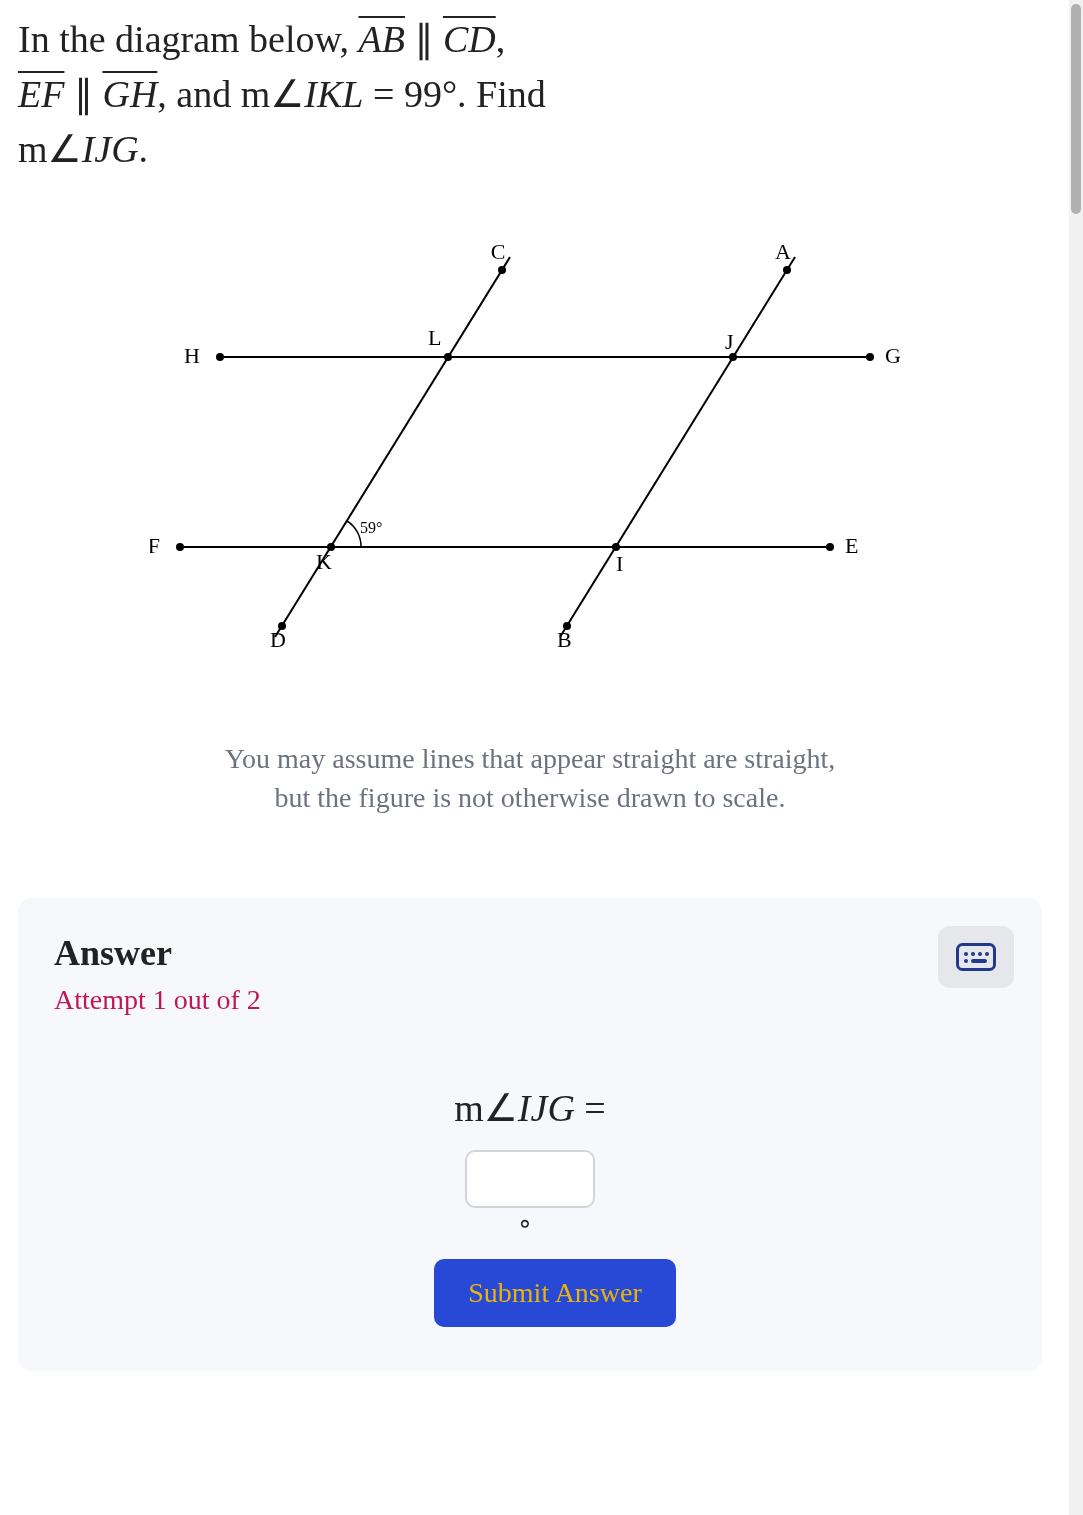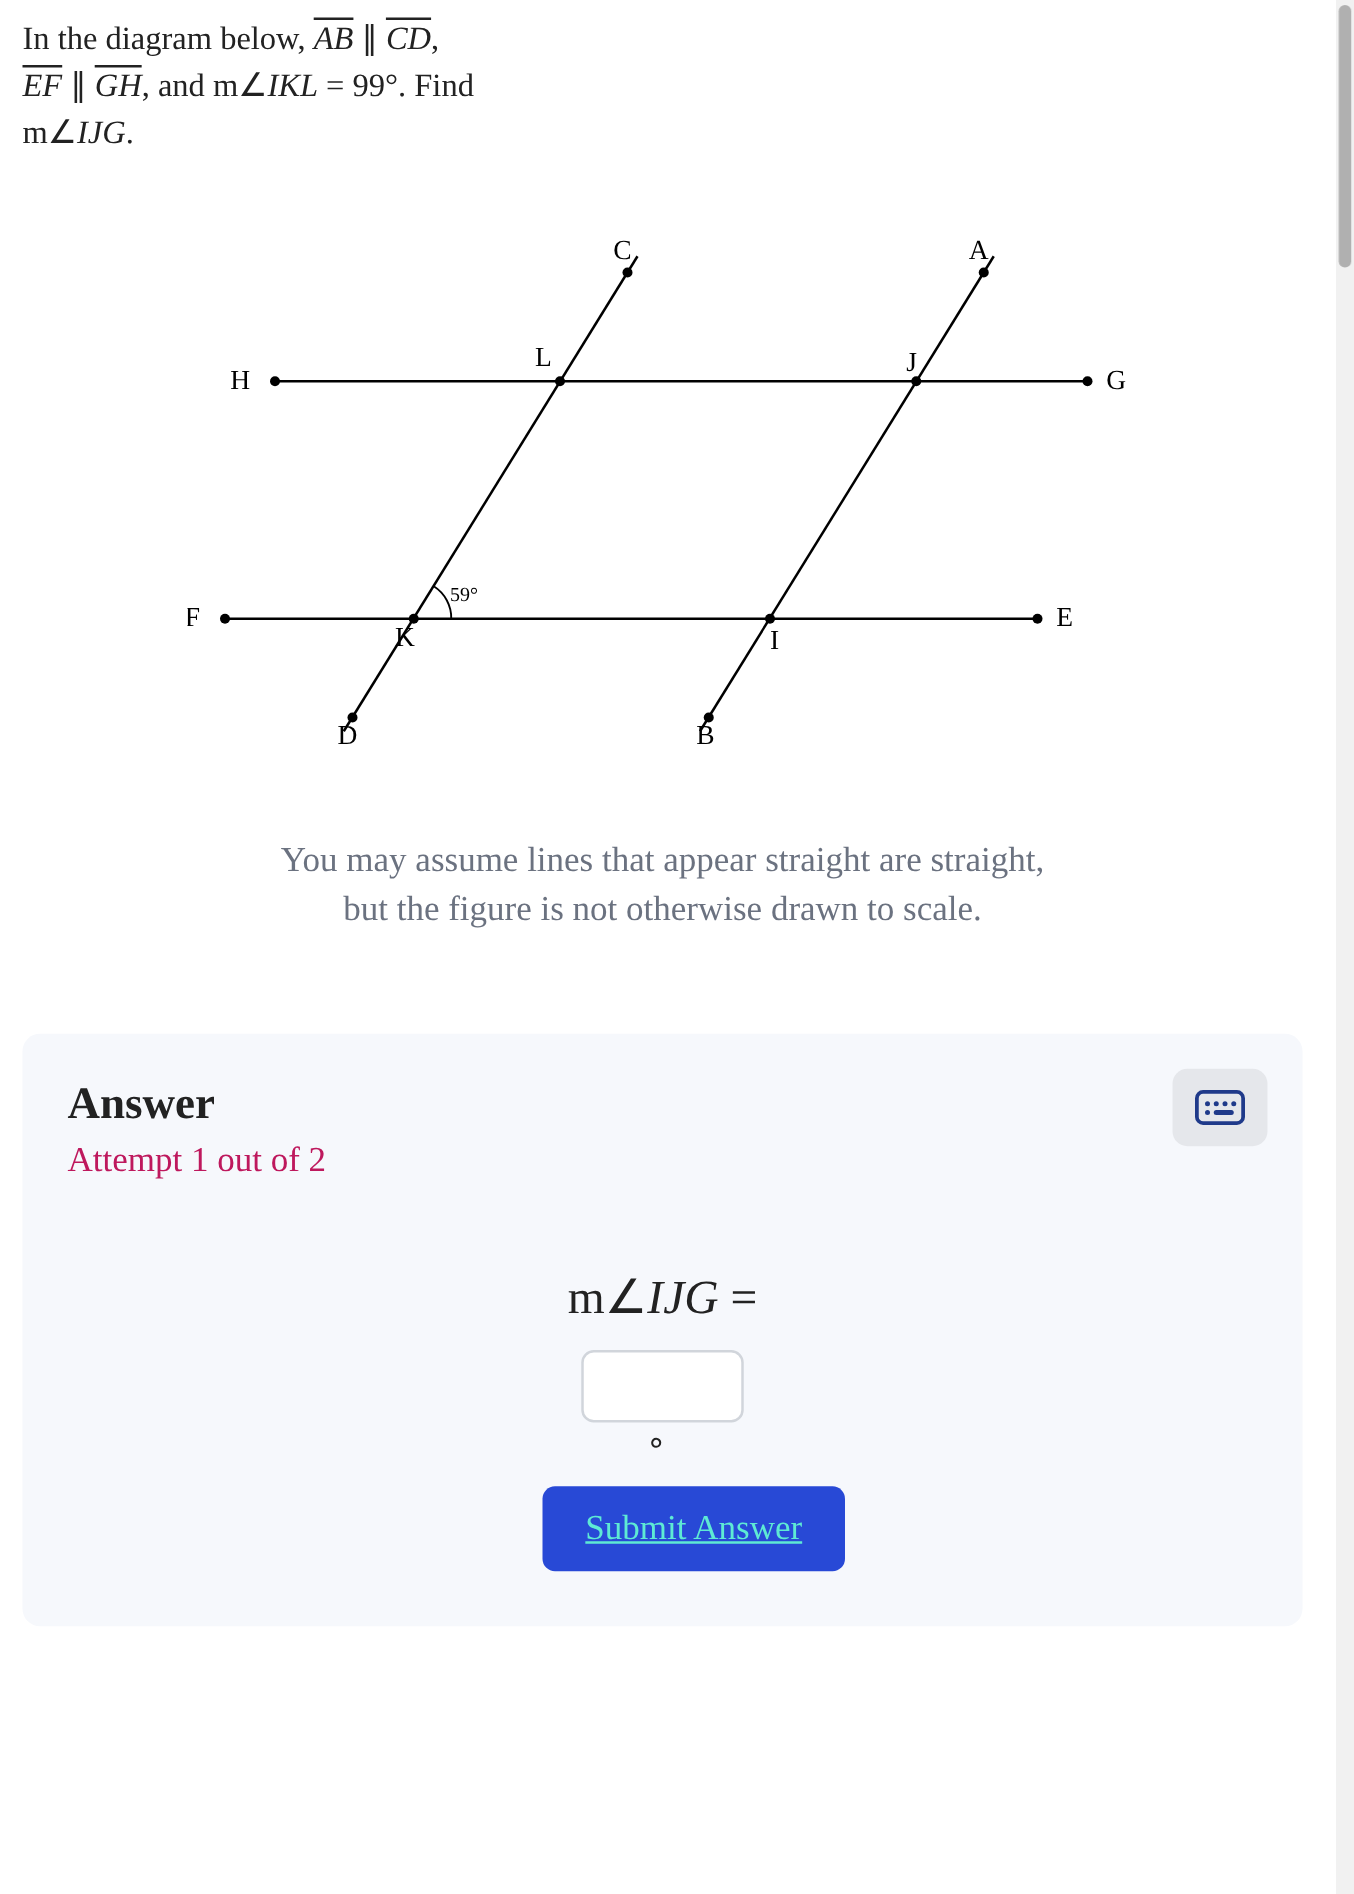--- a/index.html
+++ b/index.html
@@ -8,21 +8,21 @@
     font-family: Georgia, 'Times New Roman', serif;
     background: #fff;
     color: #222;
     width: 1083px;
   }
   .page {
     width: 1060px;
     padding: 12px 18px 40px 18px;
   }
   .question {
-    font-size: 26px;
+    font-size: 38px;
     line-height: 1.45;
     font-family: 'Times New Roman', Georgia, serif;
   }
   .overline {
     text-decoration: overline;
     text-decoration-thickness: 2px;
   }
   .mathit { font-style: italic; font-family: 'Times New Roman', serif; }
   .diagram-wrap {
     margin-top: 60px;
@@ -33,21 +33,21 @@
   .diagram text {
     font-family: 'Times New Roman', serif;
     font-size: 22px;
     fill: #000;
   }
   .diagram .small { font-size: 16px; }
   .note {
     text-align: center;
     font-size: 28px;
     color: #6b7280;
-    margin-top: 24px;
+    margin-top: 42px;
     line-height: 1.4;
     font-family: Georgia, 'Times New Roman', serif;
   }
   .answer-box {
     margin-top: 80px;
     background: #f6f8fc;
     border-radius: 14px;
     padding: 34px 36px 44px 36px;
     position: relative;
   }
@@ -88,29 +88,28 @@
     height: 58px;
     border: 2px solid #d1d5db;
     border-radius: 10px;
     font-size: 28px;
     text-align: center;
     font-family: inherit;
   }
   .deg { font-size: 26px; margin-left: -10px; margin-top:-20px;}
   .submit-btn {
     background: #2849d6;
-    color: #5eead4;
+    color: #eab308;
     font-size: 28px;
     font-family: Georgia, serif;
     border: none;
     border-radius: 10px;
     padding: 18px 34px;
     cursor: pointer;
     margin-left: 50px;
-    text-decoration: underline;
   }
   .scrollbar {
     position: fixed;
     top: 0; right: 0;
     width: 14px; height: 100%;
     background: #f1f1f1;
   }
   .scroll-thumb {
     position: absolute;
     top: 4px; left: 2px;

